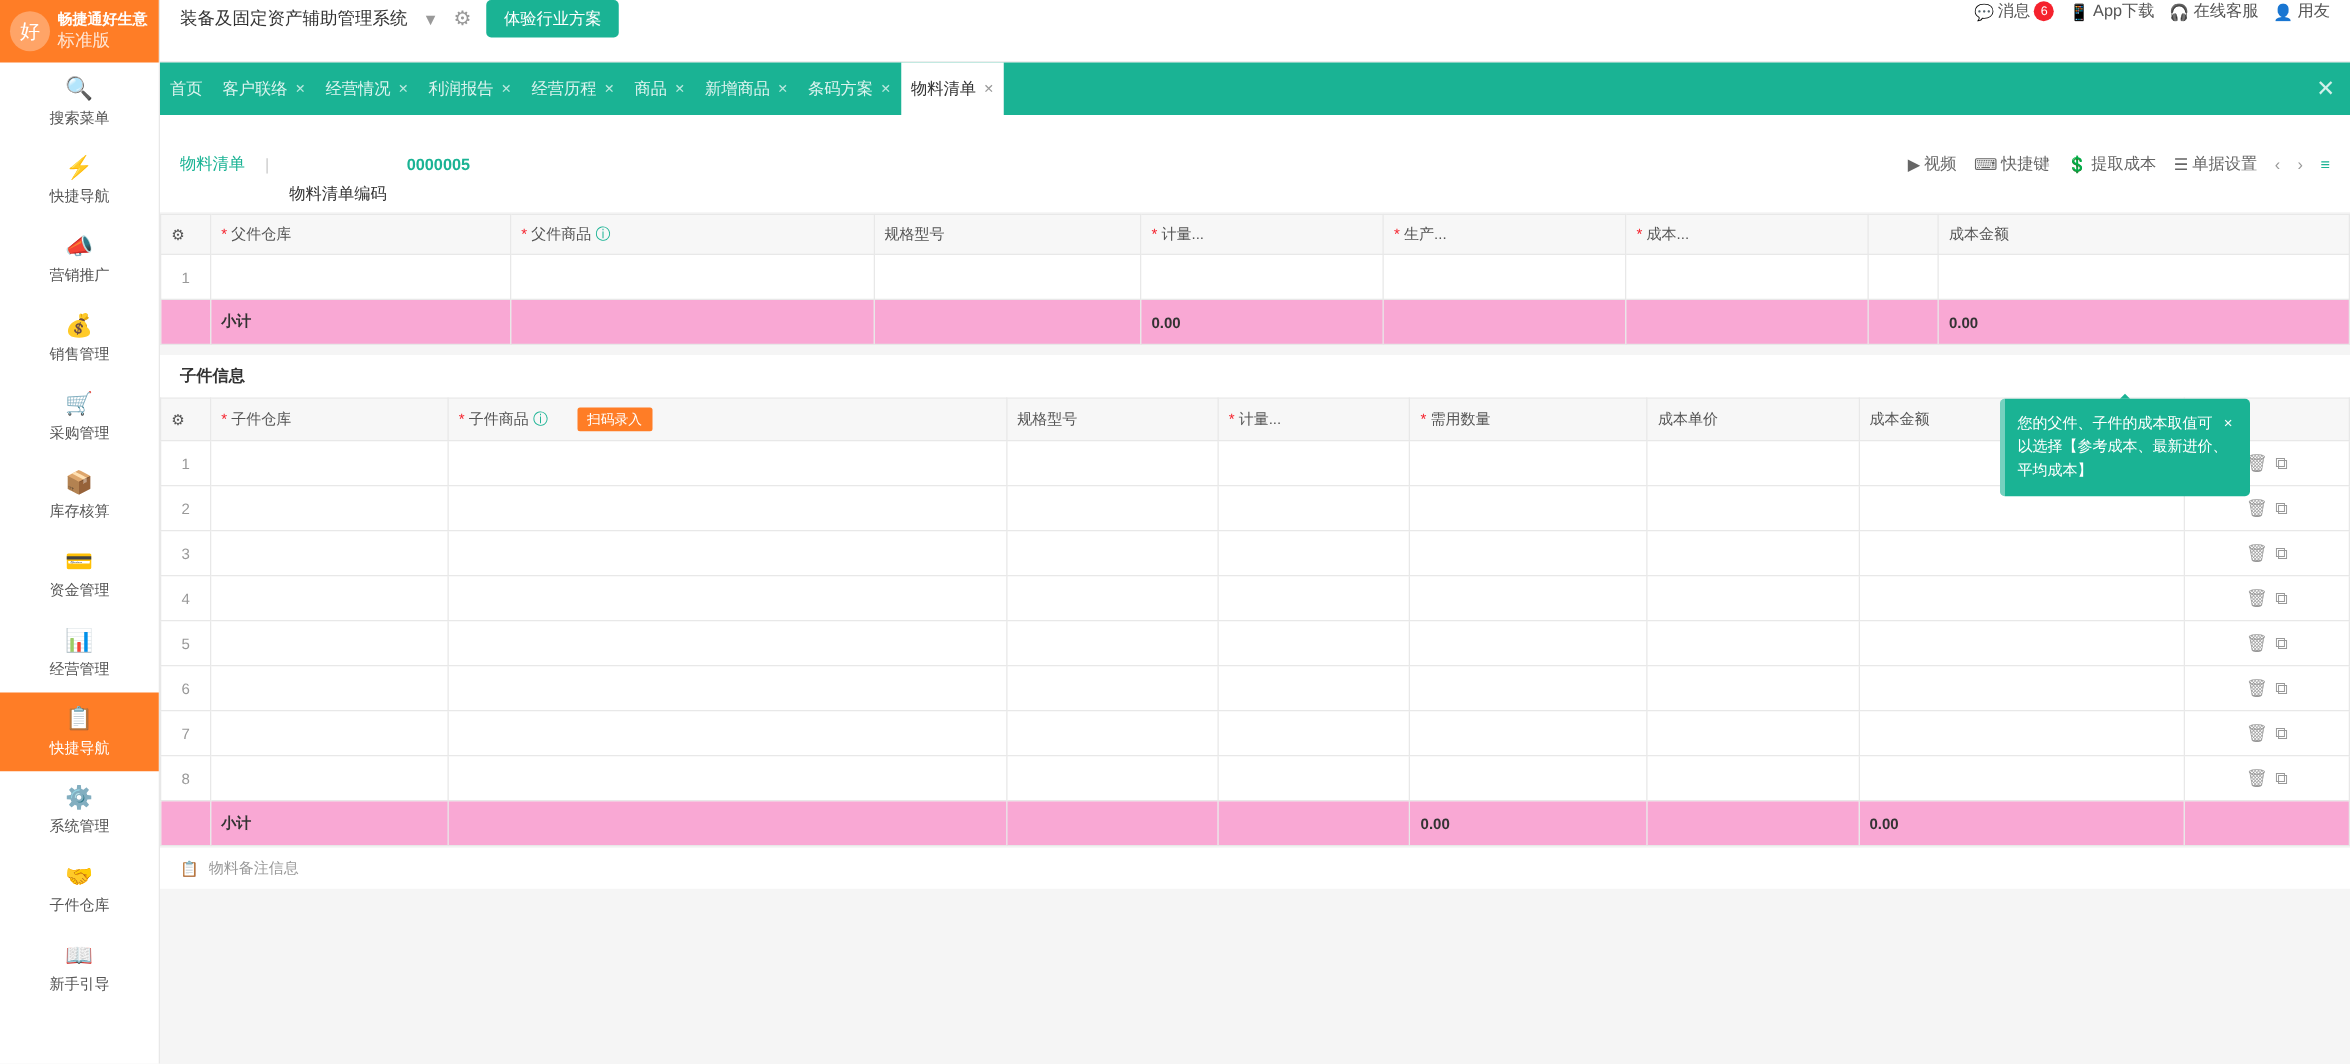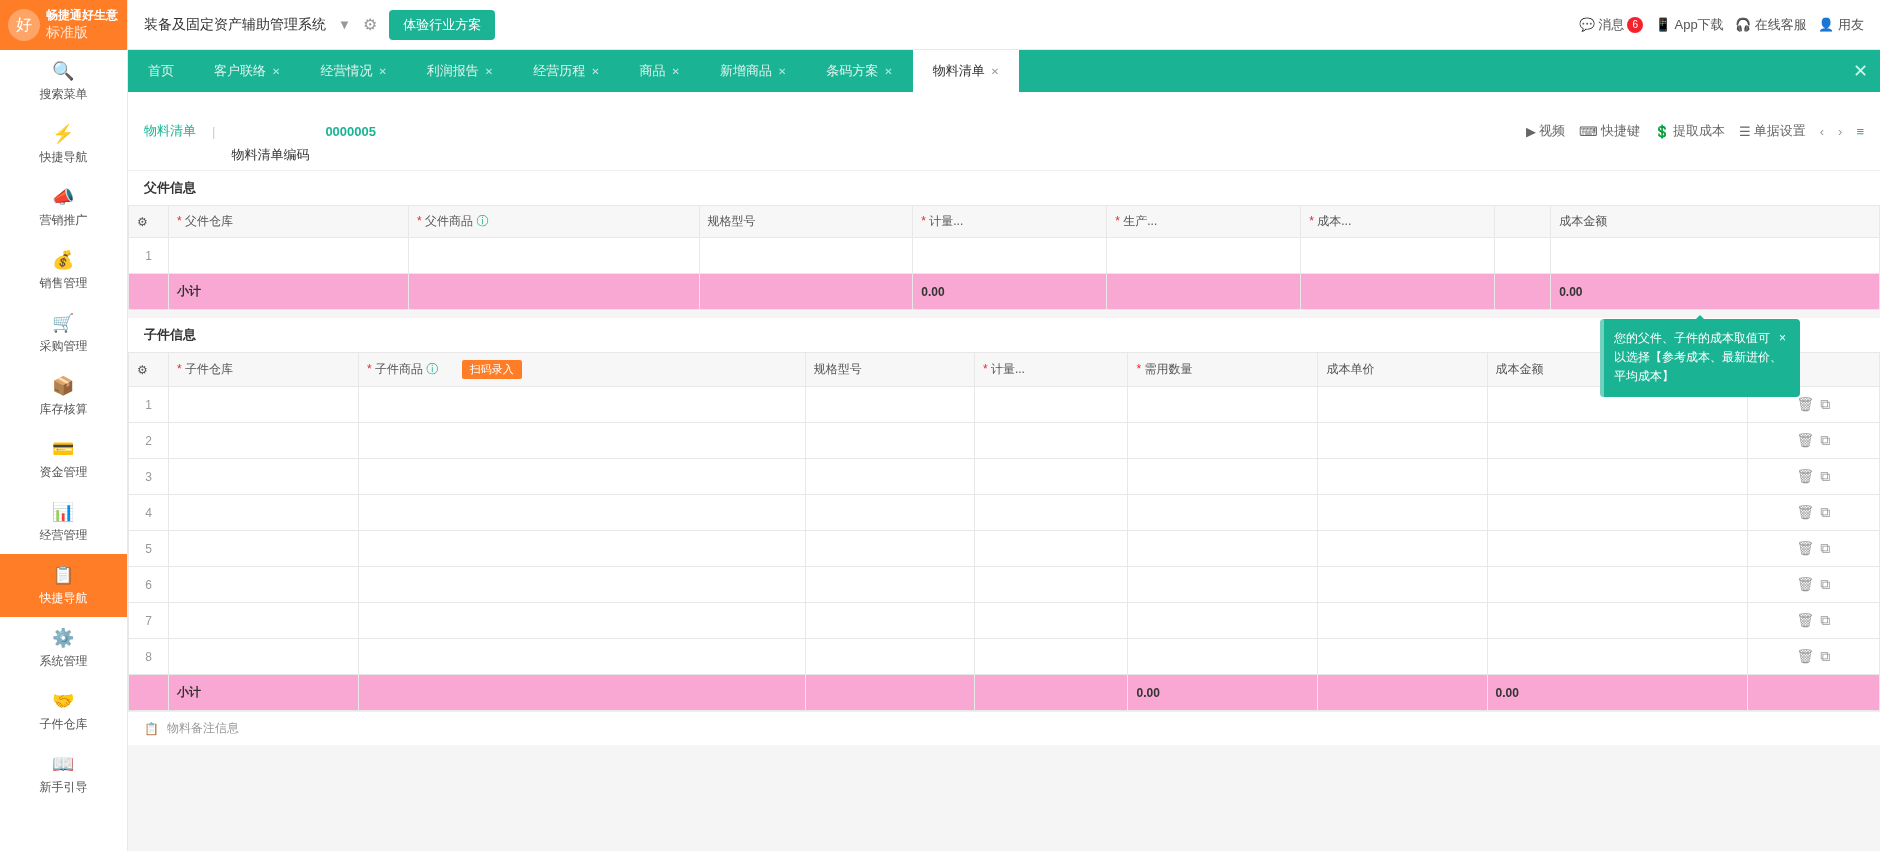--- a/index.html
+++ b/index.html
@@ -56,21 +56,21 @@
       display: flex;
       flex-direction: column;
       overflow: hidden;
     }
 
     
     .top-header {
       height: 50px;
       background: #fff;
       display: flex;
-      align-items: center;
+      align-items: flex-start;
       justify-content: space-between;
       padding: 0 16px;
       border-bottom: 1px solid #e8e8e8;
     }
     .header-left { display: flex; align-items: center; gap: 12px; }
     .system-title { font-size: 14px; color: #333; }
     .header-actions { display: flex; align-items: center; gap: 12px; color: #555; font-size: 13px; }
     .btn-trial {
       background: #1ab394;
       color: #fff;
@@ -86,21 +86,21 @@
     
     .nav-tabs {
       background: #1ab394;
       display: flex;
       align-items: center;
       height: 42px;
       overflow: hidden;
     }
     .nav-tab {
       color: rgba(255,255,255,0.85);
-      padding: 0 20px;
+      padding: 0 8px;
       height: 60px;
       display: flex;
       align-items: center;
       cursor: pointer;
       white-space: nowrap;
       font-size: 13px;
       gap: 6px;
     }
     .nav-tab.active { background: #fff; color: #333; }
     .nav-tab .close-x { font-size: 10px; color: rgba(255,255,255,0.7); }
@@ -389,21 +389,20 @@
 
   <div class="content">
 
     <div class="tooltip-box">
       <div class="tooltip-left-bar"></div>
       <span class="tooltip-close">×</span>
       <span>您的父件、子件的成本取值可以选择【参考成本、最新进价、平均成本】</span>
     </div>
 
     <div class="section">
-      <div class="section-title">父件信息</div>
       <table class="data-table">
         <thead>
           <tr>
             <th class="col-settings"><span>⚙</span></th>
             <th><span class="required">*</span> 父件仓库</th>
             <th><span class="required">*</span> 父件商品 <span style="color:#1ab394">ⓘ</span></th>
             <th>规格型号</th>
             <th><span class="required">*</span> 计量...</th>
             <th><span class="required">*</span> 生产...</th>
             <th><span class="required">*</span> 成本...</th>

